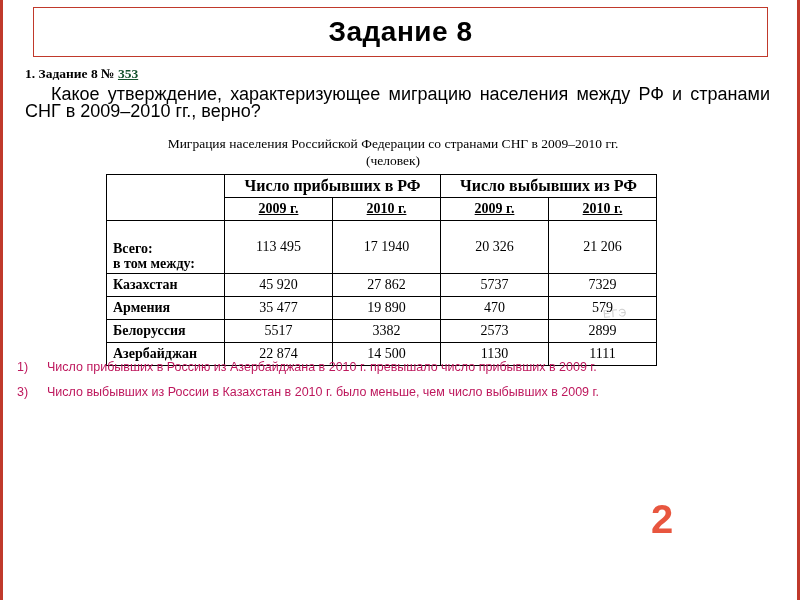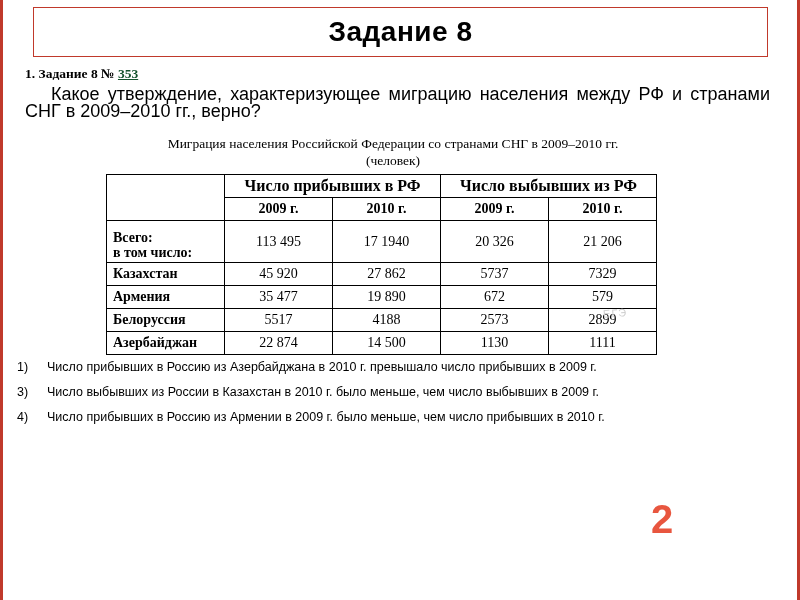--- a/index.html
+++ b/index.html
@@ -116,32 +116,33 @@
     color: #000;
     font-weight: normal;
   }
   table.mig th.group {
     font-weight: bold;
     font-size: 16px;
     padding: 2px 10px;
   }
   table.mig th.yr {
     font-weight: bold;
+    text-decoration: underline;
   }
   table.mig td.rowhead {
     text-align: left;
     font-weight: bold;
     padding-left: 6px;
     white-space: nowrap;
   }
   table.mig td.rowhead.two-line {
     line-height: 15px;
     height: 38px;
     vertical-align: top;
-    padding-top: 9px;
+    padding-top: 20px;
     margin-top: 12px;
   }
   table.mig .corner { border: 1px solid #000; }
   .col-label { width: 118px; }
   .col-num { width: 108px; }
 
   
   .watermark {
     position: absolute;
     left: 600px;
@@ -153,21 +154,21 @@
   }
 
   
   .options {
     position: absolute;
     left: 14px;
     top: 356px;
     width: 770px;
     font-size: 12.5px;
     line-height: 19px;
-    color: #000000;
+    color: #be185d;
   }
   .options .opt { margin: 0 0 6px 0; text-align: left; }
   .options .opt .lead { display: inline-block; width: 30px; }
 
   
   .answer {
     position: absolute;
     left: 648px;
     top: 495px;
     font-size: 40px;
@@ -213,45 +214,45 @@
           <th class="yr col-num">2009 г.</th>
           <th class="yr col-num">2010 г.</th>
           <th class="yr col-num">2009 г.</th>
           <th class="yr col-num">2010 г.</th>
         </tr>
       </thead>
       <tbody>
         <tr>
           <td class="rowhead two-line">
             <span>Всего:</span><br>
-            <span>в том число:</span>
+            <span>в том между:</span>
           </td>
           <td>113 495</td>
           <td>17 1940</td>
           <td>20 326</td>
           <td>21 206</td>
         </tr>
         <tr>
           <td class="rowhead">Казахстан</td>
           <td>45 920</td>
           <td>27 862</td>
           <td>5737</td>
           <td>7329</td>
         </tr>
         <tr>
           <td class="rowhead">Армения</td>
           <td>35 477</td>
           <td>19 890</td>
-          <td>672</td>
+          <td>470</td>
           <td>579</td>
         </tr>
         <tr>
           <td class="rowhead">Белоруссия</td>
           <td>5517</td>
-          <td>4188</td>
+          <td>3382</td>
           <td>2573</td>
           <td>2899</td>
         </tr>
         <tr>
           <td class="rowhead">Азербайджан</td>
           <td>22 874</td>
           <td>14 500</td>
           <td>1130</td>
           <td>1111</td>
         </tr>
@@ -261,20 +262,17 @@
 
   <div class="watermark">ЕГЭ</div>
 
   <div class="options">
     <p class="opt">
       <span class="lead">1)</span><span>Число прибывших в Россию из Азербайджана в 2010 г. превышало число прибывших в 2009 г.</span>
     </p>
     <p class="opt">
       <span class="lead">3)</span><span>Число выбывших из России в Казахстан в 2010 г. было меньше, чем число выбывших в 2009 г.</span>
     </p>
-    <p class="opt">
-      <span class="lead">4)</span><span>Число прибывших в Россию из Армении в 2009 г. было меньше, чем число прибывших в 2010 г.</span>
-    </p>
   </div>
 
   <div class="answer">2</div>
 
 </div>
 
 </body></html>

